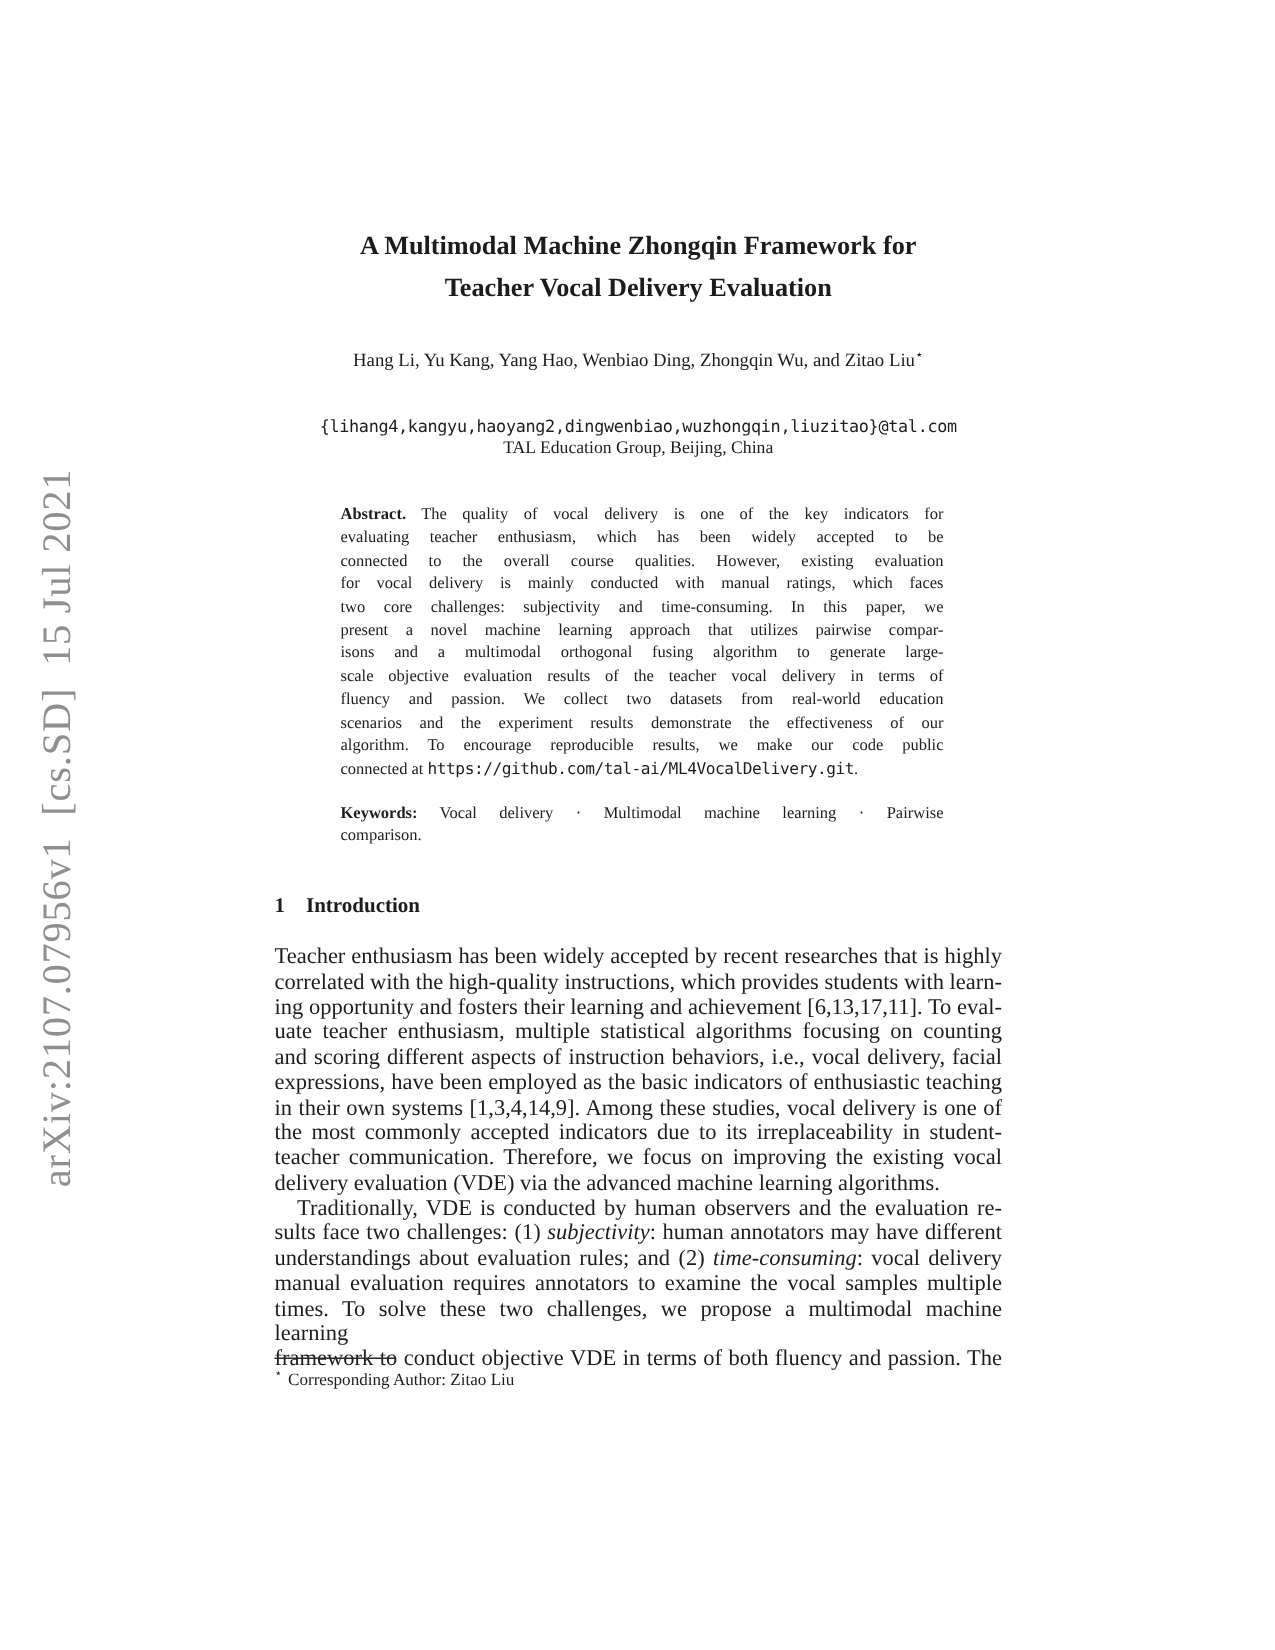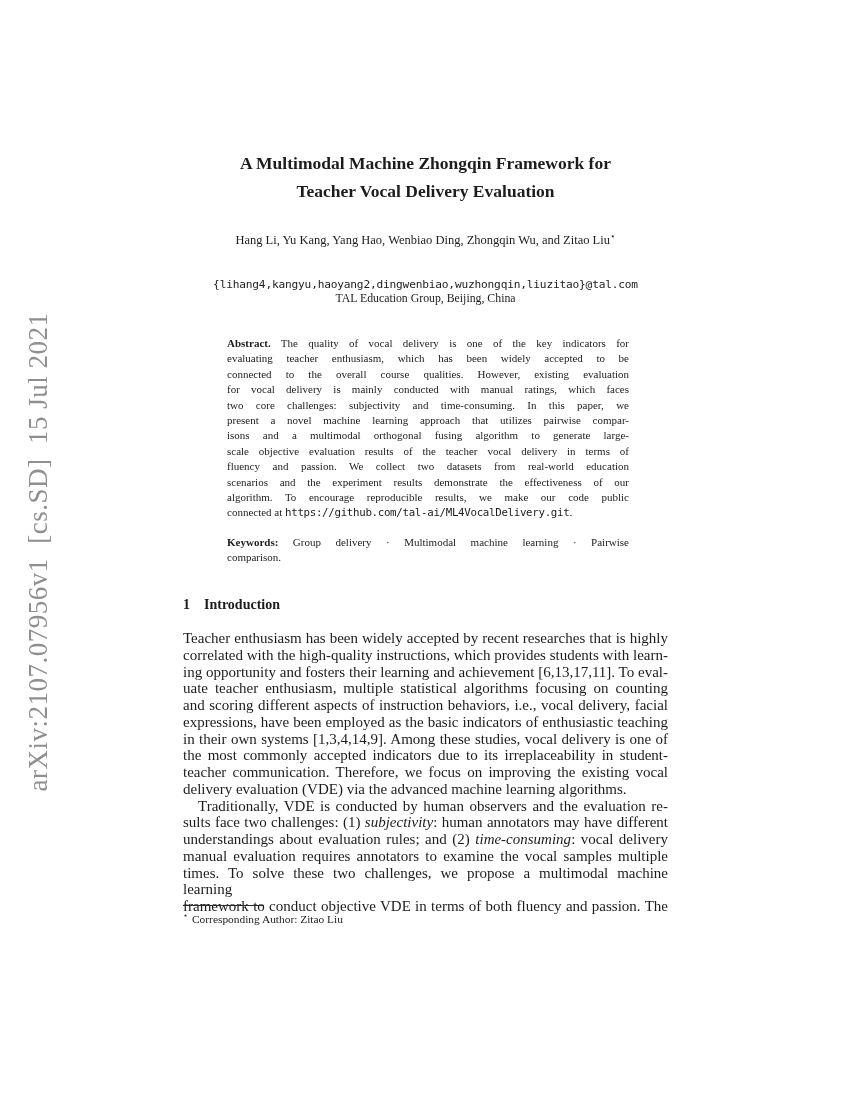--- a/index.html
+++ b/index.html
@@ -62,21 +62,21 @@
       <div class="tline"><span>present a novel machine learning approach that utilizes pairwise compar-</span></div>
       <div class="tline"><span>isons and a multimodal orthogonal fusing algorithm to generate large-</span></div>
       <div class="tline"><span>scale objective evaluation results of the teacher vocal delivery in terms of</span></div>
       <div class="tline"><span>fluency and passion. We collect two datasets from real-world education</span></div>
       <div class="tline"><span>scenarios and the experiment results demonstrate the effectiveness of our</span></div>
       <div class="tline"><span>algorithm. To encourage reproducible results, we make our code public</span></div>
       <div class="tline end"><span>connected at </span><span class="m">https://github.com/tal-ai/ML4VocalDelivery.git</span><span>.</span></div>
     </div>
 
   <div class="abs-block keywords">
-      <div class="tline"><span class="b">Keywords:</span><span> Group delivery · Multimodal machine learning · Pairwise</span></div>
+      <div class="tline"><span class="b">Keywords:</span><span> Vocal delivery · Multimodal machine learning · Pairwise</span></div>
       <div class="tline end"><span>comparison.</span></div>
     </div>
 
   <div class="col heading">
     <span class="secnum">1</span><span>Introduction</span>
   </div>
 
   <div class="col bodytext">
       <div class="tline"><span>Teacher enthusiasm has been widely accepted by recent researches that is highly</span></div>
       <div class="tline"><span>correlated with the high-quality instructions, which provides students with learn-</span></div>

